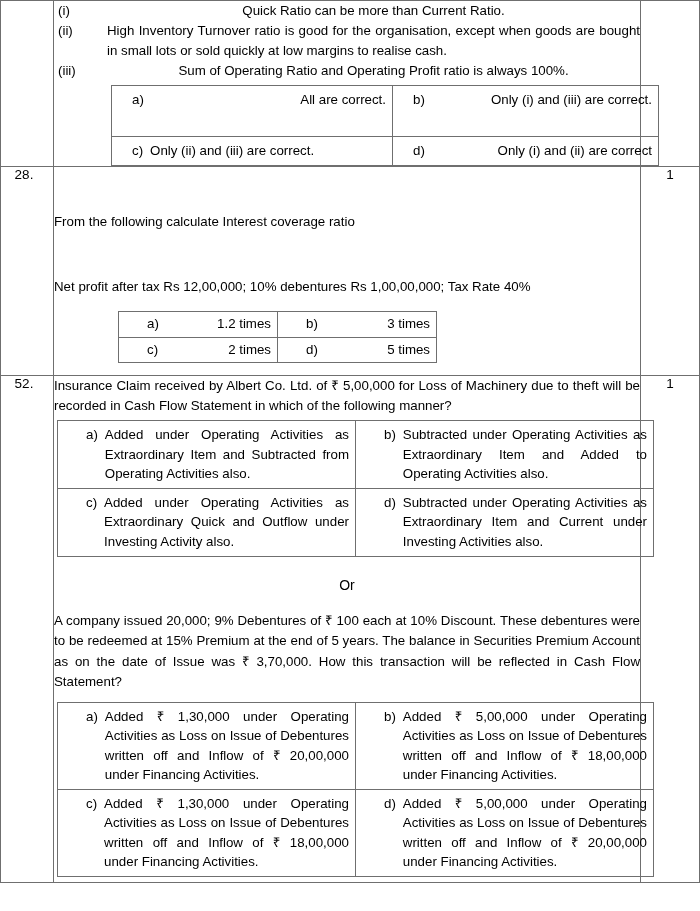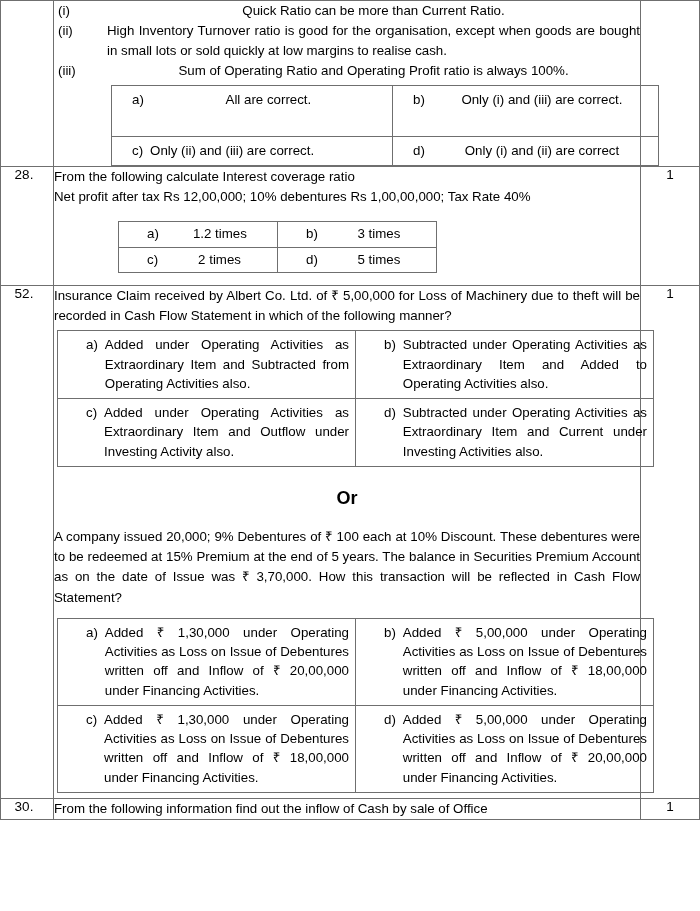--- a/index.html
+++ b/index.html
@@ -97,21 +97,21 @@
   .opt-letter {
     flex: 0 0 auto;
     padding-right: 7px;
     white-space: nowrap;
   }
   .opt-text {
     flex: 1 1 auto;
     text-align: justify;
     text-justify: inter-word;
   }
-  .opt-text.nojust { text-align: center; }
+  .opt-text.nojust { text-align: right; }
 
   
   table.opts-q27 { width: 521px; margin-left: 57px; }
   table.opts-q27 td.c1 { width: 268px; }
   table.opts-q27 td.c2 { width: 253px; }
   table.opts-q27 .opt-inner { padding-left: 14px; }
   table.opts-q27 td.c1 .row-pad { min-height: 41px; }
 
   
   table.opts-q28 { width: 292px; margin-left: 64px; margin-top: 14px; }
@@ -131,25 +131,25 @@
   table.opts-q29b td.c2 { width: 285px; }
   table.opts-q29b .opt-inner { padding-left: 22px; }
 
   .para {
     text-align: justify;
     text-justify: inter-word;
     font-size: 13.3px;
     line-height: 1.52;
     margin: 0;
   }
-  .para.nojust { text-align: left; }
+  .para.nojust { text-align: left; margin-top: 45px; }
   .or-label {
     text-align: center;
-    font-weight: bold;
-    font-size: 18px;
+    font-weight: normal;
+    font-size: 14px;
     margin: 18px 0 16px 0;
   }
   .spacer-sm { height: 5px; }
   .spacer-md { height: 12px; }
 </style>
 </head>
 <body>
 
 <div id="page">
   <table class="exam">
@@ -282,21 +282,21 @@
                   <div class="opt-inner">
                     <span class="opt-letter">b)</span>
                     <span class="opt-text">Subtracted under Operating Activities as Extraordinary Item and Added to Operating Activities also.</span>
                   </div>
                 </td>
               </tr>
               <tr>
                 <td class="c1">
                   <div class="opt-inner">
                     <span class="opt-letter">c)</span>
-                    <span class="opt-text">Added under Operating Activities as Extraordinary Item and Outflow under Investing Activity also.</span>
+                    <span class="opt-text">Added under Operating Activities as Extraordinary Quick and Outflow under Investing Activity also.</span>
                   </div>
                 </td>
                 <td class="c2">
                   <div class="opt-inner">
                     <span class="opt-letter">d)</span>
                     <span class="opt-text">Subtracted under Operating Activities as Extraordinary Item and Current under Investing Activities also.</span>
                   </div>
                 </td>
               </tr>
             </tbody>
@@ -338,27 +338,16 @@
               </tr>
             </tbody>
           </table>
           <div class="spacer-sm"></div>
         </td>
         <td class="marks">
           <span>1</span>
         </td>
       </tr>
 
-      <tr>
-        <td class="qno">
-          <span class="numlabel">30.</span>
-        </td>
-        <td class="qbody">
-          <div class="para">From the following information find out the inflow of Cash by sale of Office</div>
-        </td>
-        <td class="marks">
-          <span>1</span>
-        </td>
-      </tr>
 
     </tbody>
   </table>
 </div>
 
 </body></html>

